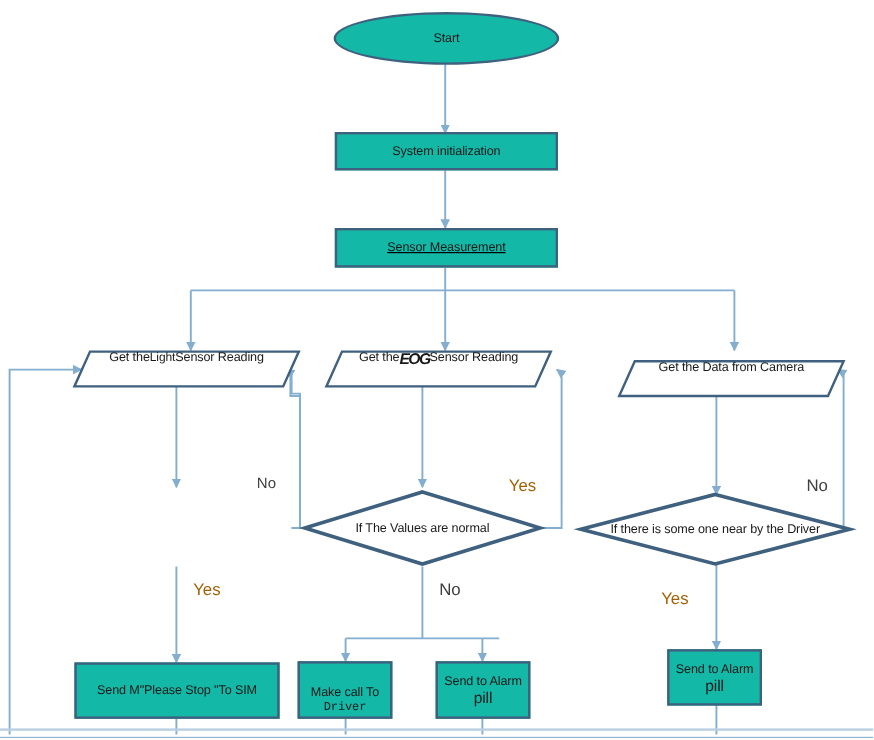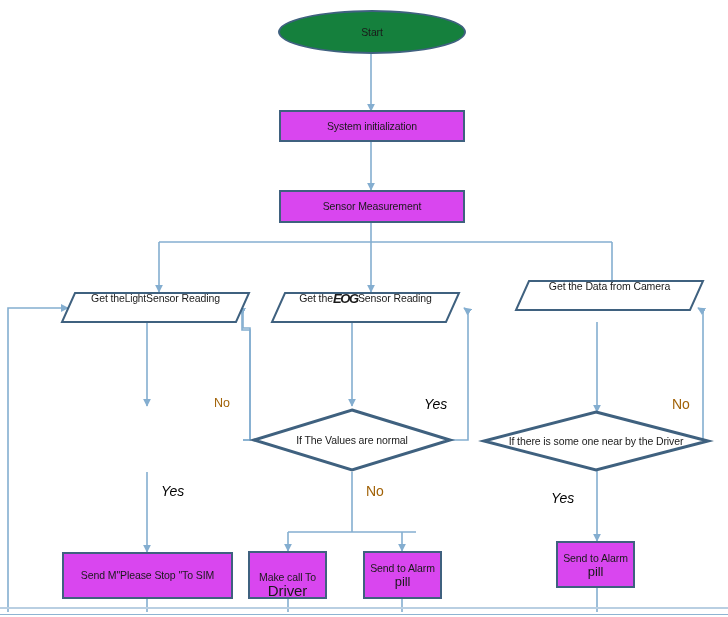--- a/index.html
+++ b/index.html
@@ -37,42 +37,43 @@
     letter-spacing: -1.3px;
     font-size: 13px;
     font-style: italic;
   }
   .node-label .line2 {
     display: block;
     font-size: 13px;
   }
   .node-label .line2b {
     display: block;
-    font-size: 15px;
+    font-size: 10px;
+    font-family: Liberation Mono, monospace;
   }
 
   
   .rect {
     position: absolute;
     box-sizing: border-box;
     border: 2px solid #3f617f;
-    background: #d946ef;
+    background: #14b8a6;
     display: flex;
     align-items: center;
     justify-content: center;
     z-index: 3;
   }
 
   
   .ellipse {
     position: absolute;
     box-sizing: border-box;
     border: 2px solid #3f617f;
     border-radius: 50%;
-    background: #15803d;
+    background: #14b8a6;
     display: flex;
     align-items: center;
     justify-content: center;
     z-index: 3;
   }
 
   
   .para-wrap {
     position: absolute;
     z-index: 3;
@@ -122,22 +123,22 @@
     z-index: 1;
   }
 
   
   .edge-label {
     position: absolute;
     z-index: 4;
     font-size: 12.5px;
     white-space: nowrap;
   }
-  .edge-label.blue { color: #a16207; }
-  .edge-label.dark { color: #000000; font-style: italic; }
+  .edge-label.blue { color: #404040; }
+  .edge-label.dark { color: #a16207; }
   .edge-label.big  { font-size: 14px; }
 
   
   .bottom-rule {
     position: absolute;
     left: 0;
     width: 728px;
     height: 2px;
     background: #b9cfe2;
     z-index: 2;
@@ -211,21 +212,21 @@
   </svg>
 
   <div class="ellipse" style="left:278px; top:10px; width:188px; height:44px;">
     <div class="node-label">Start</div>
   </div>
 
   <div class="rect" style="left:279px; top:110px; width:186px; height:32px;">
     <div class="node-label">System initialization</div>
   </div>
 
-  <div class="rect" style="left:279px; top:190px; width:186px; height:33px;">
+  <div class="rect" style="left:279px; top:190px; width:186px; height:33px;text-decoration:underline;">
     <div class="node-label">Sensor Measurement</div>
   </div>
 
   <div class="para-wrap" style="left:61px; top:292px; width:189px; height:31px;">
     <svg width="189" height="31" viewBox="0 0 189 31">
       <polygon points="14,1 188,1 175,30 1,30" fill="#ffffff" stroke="#3f617f" stroke-width="2"></polygon>
     </svg>
     <div class="node-label">
       <span>Get the </span>
         <span class="big">Light</span>
@@ -237,21 +238,21 @@
     <svg width="189" height="31" viewBox="0 0 189 31">
       <polygon points="14,1 188,1 175,30 1,30" fill="#ffffff" stroke="#3f617f" stroke-width="2"></polygon>
     </svg>
     <div class="node-label">
       <span>Get the </span>
         <span class="cond">EOG</span>
         <span>Sensor Reading</span>
     </div>
   </div>
 
-  <div class="para-wrap" style="left:515px; top:280px; width:189px; height:24px;">
+  <div class="para-wrap" style="left:515px; top:300px; width:189px; height:24px;">
     <svg width="189" height="31" viewBox="0 0 189 31">
       <polygon points="14,1 188,1 175,30 1,30" fill="#ffffff" stroke="#3f617f" stroke-width="2"></polygon>
     </svg>
     <div class="node-label">Get the Data from Camera</div>
   </div>
 
 
   <div class="dia-wrap" style="left:252px; top:408px; width:200px; height:64px;">
     <svg width="200" height="64" viewBox="0 0 200 64">
       <polygon points="100,2 198,32 100,62 2,32" fill="#ffffff" stroke="#3f617f" stroke-width="3"></polygon>

